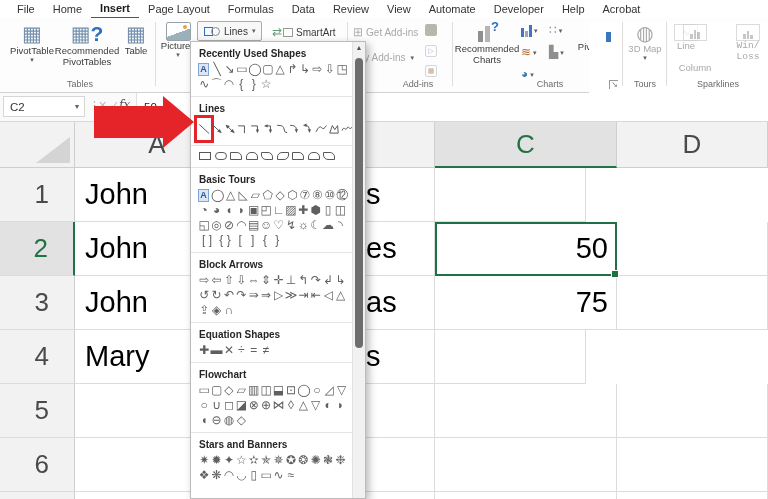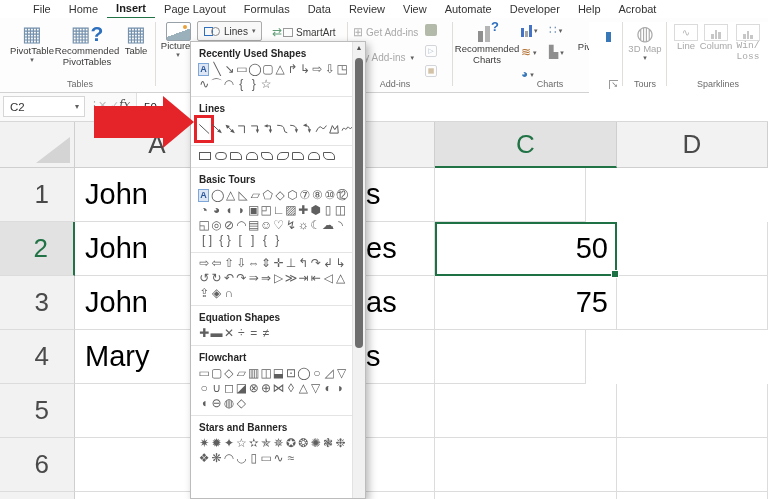--- a/index.html
+++ b/index.html
@@ -1,19 +1,19 @@
 <!DOCTYPE html>
 <html><head>
 <meta charset="utf-8">
 <style>
   html,body{margin:0;padding:0;background:#888;}
   .app{position:relative;width:768px;height:499px;background:#fff;overflow:hidden;
        font-family:"Liberation Sans",sans-serif;-webkit-font-smoothing:antialiased;}
   
-  .menubar{position:absolute;left:0;top:0;width:768px;height:18px;background:#fff;display:flex;align-items:center;padding-left:24px;box-sizing:border-box;}
+  .menubar{position:absolute;left:0;top:0;width:768px;height:18px;background:#fff;display:flex;align-items:center;padding-left:8px;box-sizing:border-box;}
   .tab{font-size:11px;color:#333;padding:0 9px;line-height:17px;cursor:default;white-space:nowrap;}
   .tab.active{font-weight:bold;color:#1b1b1b;border-bottom:2.5px solid #217346;}
   
   .ribbon{position:absolute;left:0;top:18px;width:768px;height:75px;background:#fdfdfd;border-bottom:1px solid #d4d2d0;box-sizing:border-box;}
   .vsep{position:absolute;top:4px;height:64px;width:1px;background:#e0deda;}
   .grplabel{position:absolute;top:61px;font-size:9px;color:#6a6a6a;text-align:center;white-space:nowrap;}
   .bigbtn{position:absolute;display:flex;flex-direction:column;align-items:center;font-size:9.5px;color:#3b3a39;text-align:center;line-height:10.5px;}
   .bigbtn .chev, .chev{font-size:7px;color:#5f5f5f;line-height:6px;}
   .gicon{font-size:21px;line-height:24px;color:#7591ad;}
   .qmark{color:#2e6fbe;font-weight:bold;}
@@ -168,21 +168,21 @@
       <span style="font-size:12px;margin-right:3px;color:#b0b0b0;">⊞</span>
       <span>Get Add-ins</span>
     </div>
     <div class="smallbtn dis" style="left:356px;top:34px;">
       <span>My Add-ins</span>
       <span class="chev" style="margin-left:5px;">▾</span>
     </div>
     <span class="mini m1" style="left:425px;top:6px;"></span>
     <span class="mini m2" style="left:425px;top:27px;">▷</span>
     <span class="mini m3" style="left:425px;top:47px;">▦</span>
-    <div class="grplabel" style="left:355px;width:80px;">Add-ins</div>
+    <div class="grplabel" style="left:355px;width:80px;padding-left:23px;">Add-ins</div>
     <div class="vsep" style="left:452px;"></div>
 
     <div class="bigbtn" style="left:458px;top:4px;width:58px;">
       <span class="rc-ic">
           <span class="b1"></span>
           <span class="b2"></span>
           <span class="q">?</span>
         </span>
       <span>Recommended Charts</span>
     </div>
@@ -229,21 +229,21 @@
     </div>
     <div class="grplabel" style="left:622px;width:46px;">Tours</div>
     <div class="vsep" style="left:666px;"></div>
 
     <div class="bigbtn dis" style="left:673px;top:6px;width:26px;">
       <span class="spk">
           <span class="wave">∿</span>
         </span>
       <span class="dis">Line</span>
     </div>
-    <div class="bigbtn dis" style="left:701px;top:6px;width:30px;">
+    <div class="bigbtn dis" style="left:680px;top:6px;width:30px;gap:22px;">
       <span class="spk">
           <span class="bars">
             <i style="height:5px;"></i>
             <i style="height:9px;"></i>
             <i style="height:7px;"></i>
           </span>
         </span>
       <span class="dis">Column</span>
     </div>
     <div class="bigbtn dis" style="left:733px;top:6px;width:30px;font-family:Liberation Mono, monospace;">
@@ -485,20 +485,21 @@
           <div class="grow">
             <span class="g wide">[ ]</span>
             <span class="g wide">{ }</span>
             <span class="g">[</span>
             <span class="g">]</span>
             <span class="g">{</span>
             <span class="g">}</span>
           </div>
         </div>
         <div class="sec bord">
+          <div class="sec-label">Block Arrows</div>
           <div class="grow">
             <span class="g">⇨</span>
             <span class="g">⇦</span>
             <span class="g">⇧</span>
             <span class="g">⇩</span>
             <span class="g">⇔</span>
             <span class="g">⇕</span>
             <span class="g">✛</span>
             <span class="g">⊥</span>
             <span class="g">↰</span>

